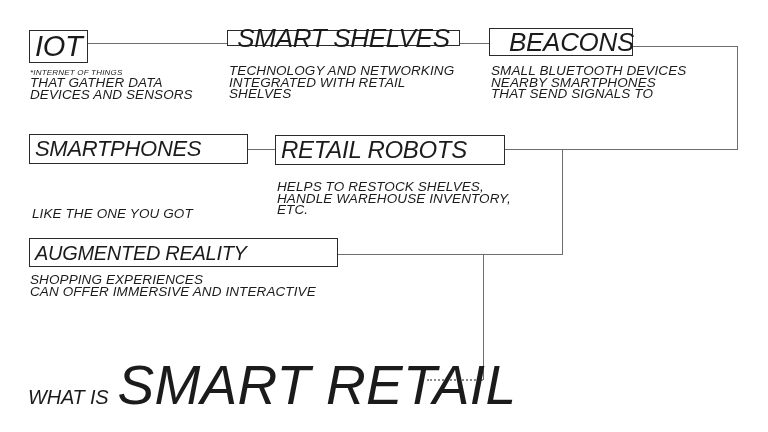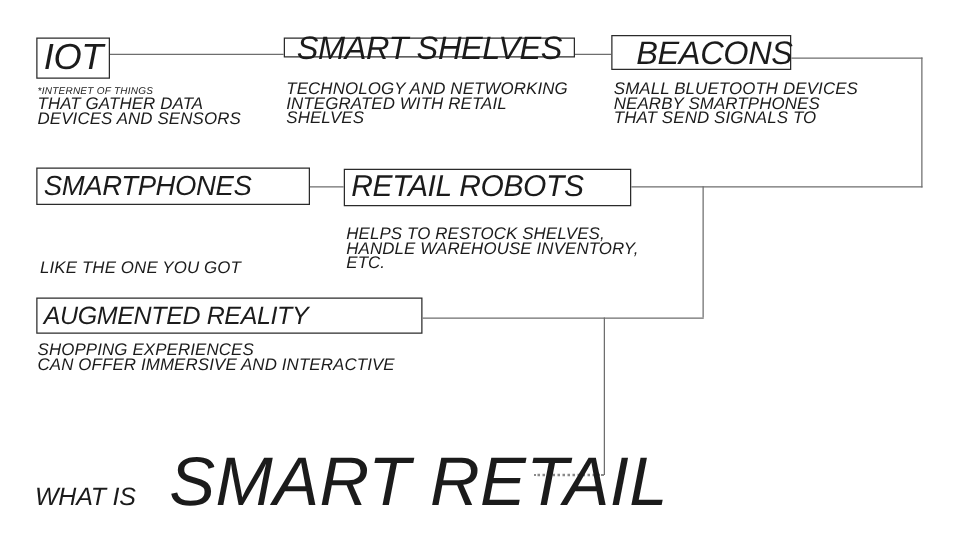--- a/index.html
+++ b/index.html
@@ -63,21 +63,21 @@
     height: 0;
     border-top: 2px dotted #8a8a8a;
     z-index: 1;
   }
   .title-row {
     position: absolute;
     left: 28px;
     top: 358px;
     display: flex;
     align-items: baseline;
-    gap: 27px;
+    gap: 9px;
     white-space: nowrap;
     z-index: 2;
   }
   .title-prefix {
     font-size: 20px;
     letter-spacing: -0.2px;
     line-height: 1;
   }
   .title-main {
     font-size: 55px;

